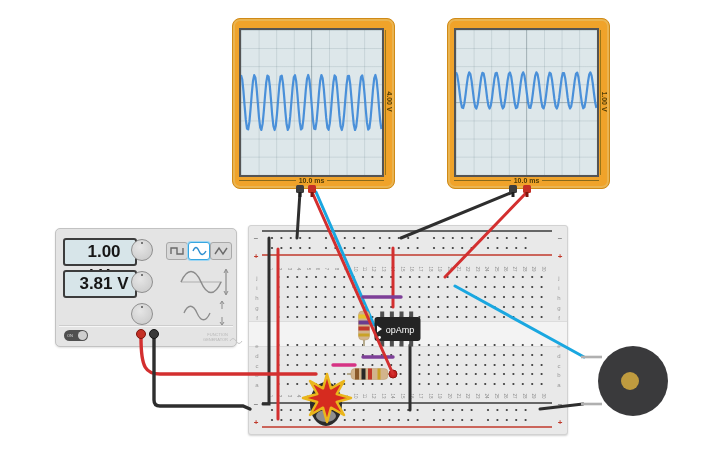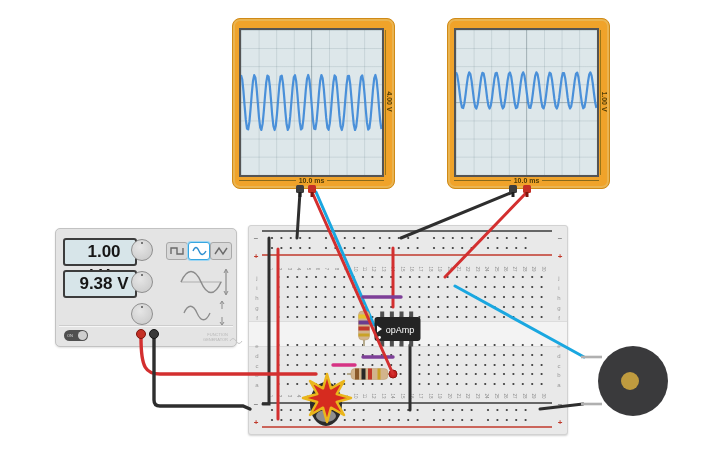--- a/index.html
+++ b/index.html
@@ -97,21 +97,21 @@
         <span class="axline"></span>
     </div>
     <div class="volt-axis">
       <div class="volt-line"></div>
       <div class="volt-label">1.00 V</div>
     </div>
   </div>
 
   <div class="fg">
     <div class="disp" style="top:9px;">1.00 kHz</div>
-    <div class="disp" style="top:41px;">9.38 V</div>
+    <div class="disp" style="top:41px;">3.81 V</div>
 
     <div class="knob" style="top:10px;"></div>
     <div class="knob" style="top:42px;"></div>
     <div class="knob" style="top:74px;"></div>
 
     <div class="wbtn" style="left:110px;">
       <svg width="15" height="12">
           <polyline points="1,9 1,3 7,3 7,9 13,9 13,3"></polyline>
         </svg>
     </div>

